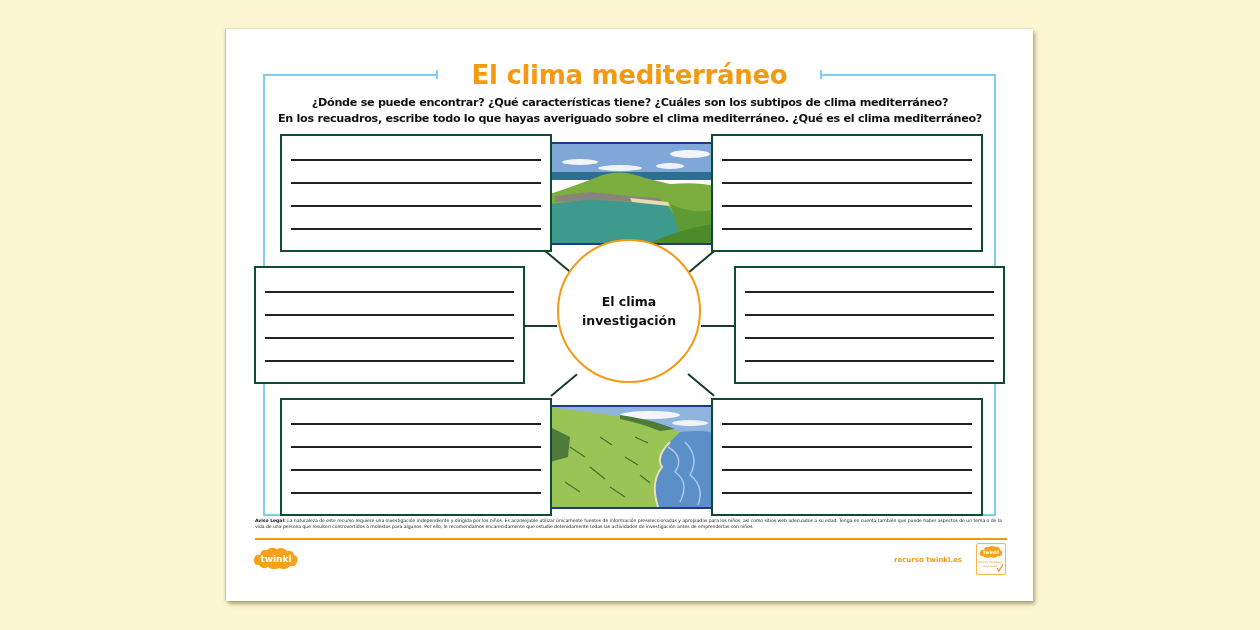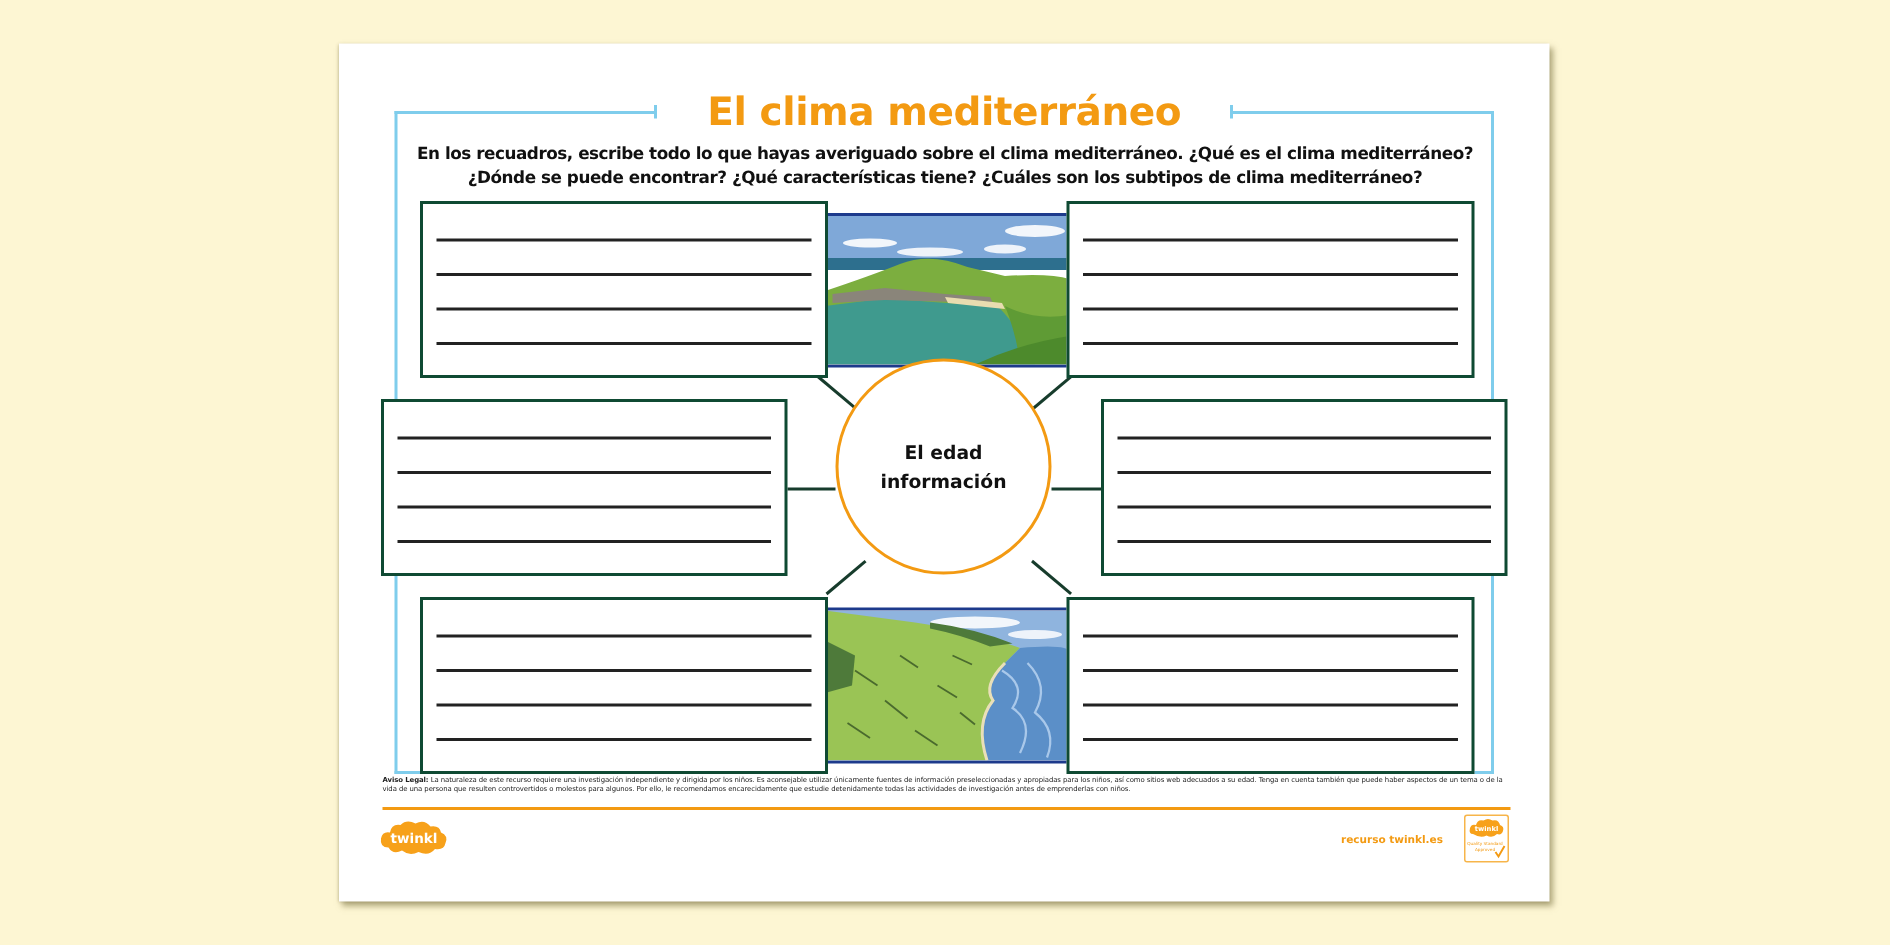--- a/index.html
+++ b/index.html
@@ -119,22 +119,22 @@
   <div class="frame-line" style="left:594px; top:45px; width:176px; height:2px;"></div>
   <div class="frame-line" style="left:594px; top:41px; width:2px; height:9px;"></div>
   <div class="frame-line" style="left:37px; top:45px; width:2px; height:442px;"></div>
   <div class="frame-line" style="left:768px; top:45px; width:2px; height:442px;"></div>
   <div class="frame-line" style="left:37px; top:485px; width:20px; height:2px;"></div>
   <div class="frame-line" style="left:752px; top:485px; width:18px; height:2px;"></div>
 
   <div class="title">El clima mediterráneo</div>
 
   <div class="instructions">
+    <div>¿Dónde se puede encontrar? ¿Qué características tiene? ¿Cuáles son los subtipos de clima mediterráneo?</div>
     <div>En los recuadros, escribe todo lo que hayas averiguado sobre el clima mediterráneo. ¿Qué es el clima mediterráneo?</div>
-    <div>¿Dónde se puede encontrar? ¿Qué características tiene? ¿Cuáles son los subtipos de clima mediterráneo?</div>
   </div>
 
   <div class="connector" style="left:318px; top:220px; width:34px; transform:rotate(40deg);"></div>
   <div class="connector" style="left:462px; top:243px; width:34px; transform:rotate(-40deg);"></div>
   <div class="connector" style="left:297px; top:296px; width:34px;"></div>
   <div class="connector" style="left:475px; top:296px; width:35px;"></div>
   <div class="connector" style="left:325px; top:366px; width:34px; transform:rotate(-40deg);"></div>
   <div class="connector" style="left:462px; top:344px; width:34px; transform:rotate(40deg);"></div>
 
   <div class="photo" style="left:324px; top:113px; width:163px; height:103px;">
@@ -215,22 +215,22 @@
   </div>
 
   <div class="box" style="left:485px; top:369px; width:272px; height:118px;">
     <div class="line" style="top:23px;"></div>
     <div class="line" style="top:46px;"></div>
     <div class="line" style="top:69px;"></div>
     <div class="line" style="top:92px;"></div>
   </div>
 
   <div class="circle">
-    <span>El edad</span>
-    <span>información</span>
+    <span>El clima</span>
+    <span>investigación</span>
   </div>
 
   <div class="legal">
     <b>Aviso Legal:</b>
     <span>La naturaleza de este recurso requiere una investigación independiente y dirigida por los niños. Es aconsejable utilizar únicamente fuentes de información preseleccionadas y apropiadas para los niños, así como sitios web adecuados a su edad. Tenga en cuenta también que puede haber aspectos de un tema o de la vida de una persona que resulten controvertidos o molestos para algunos. Por ello, le recomendamos encarecidamente que estudie detenidamente todas las actividades de investigación antes de emprenderlas con niños.</span>
   </div>
 
   <div class="footer-rule"></div>
 
   <div class="logo">

